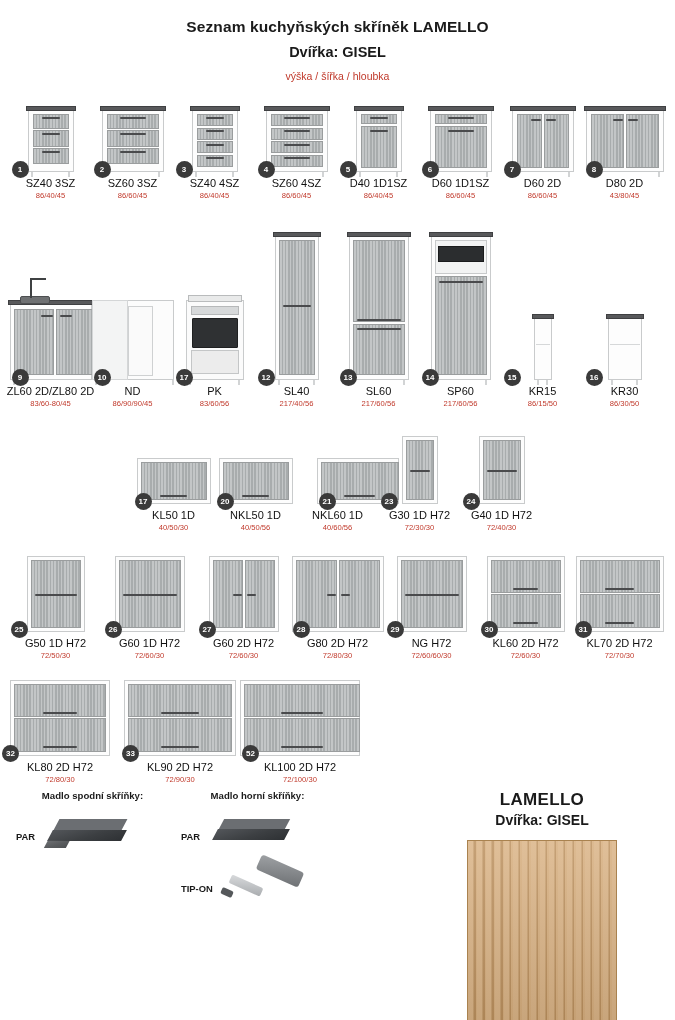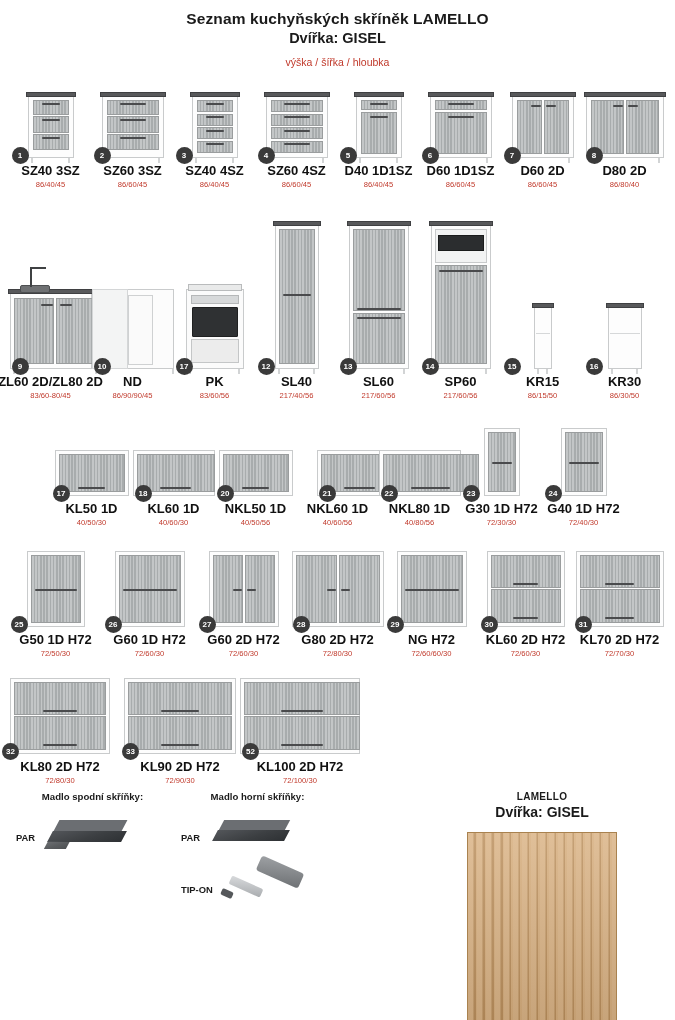--- a/index.html
+++ b/index.html
@@ -9,36 +9,36 @@
     background: #ffffff;
     font-family: "Liberation Sans", sans-serif;
     color: #1a1a1a;
     overflow: hidden;
   }
   .page { position: relative; width: 675px; height: 1020px; }
 
   
   .header { text-align: center; padding-top: 10px; }
   .header h1 {
-    margin: 0; font-size: 15.5px; font-weight: bold; letter-spacing: .1px;
+    margin: 8px; font-size: 15.5px; font-weight: bold; letter-spacing: .1px;
   }
   .header h2 {
     margin: 2px 0 0 0; font-size: 14.5px; font-weight: bold;
   }
   .header .sub {
     margin-top: 10px; font-size: 10.5px; color: #c0392b;
   }
 
   
   .row { position: relative; width: 675px; }
   .cells { display: flex; align-items: flex-end; justify-content: center; }
   .cell { position: relative; display: flex; flex-direction: column; align-items: center; }
   .art { position: relative; display: flex; align-items: flex-end; justify-content: center; }
   .labels { text-align: center; margin-top: 5px; }
-  .code { font-size: 13px; font-weight: bold; color: #111; white-space: nowrap; }
+  .code { font-size: 11px; font-weight: normal; color: #111; white-space: nowrap; }
   .dim { font-size: 7.6px; color: #c0392b; margin-top: 2px; white-space: nowrap; }
 
   
   .badge {
     position: absolute; left: 2px; bottom: -6px;
     width: 17px; height: 17px; border-radius: 50%;
     background: #3a3a3a; color: #fff;
     font-size: 8px; font-weight: bold;
     display: flex; align-items: center; justify-content: center;
     z-index: 5;
@@ -94,21 +94,21 @@
   .handle-art-body {
     position: absolute; background: linear-gradient(160deg, #53565a 0%, #3c3f42 55%, #2e3134 100%);
   }
   .handle-art-top {
     position: absolute; background: #6b6e72;
   }
 
   .promo {
     position: absolute; right: 18px; top: 0; width: 230px; text-align: center;
   }
-  .promo .p1 { font-size: 10px; font-weight: bold; letter-spacing: .3px; }
+  .promo .p1 { font-size: 17px; font-weight: bold; letter-spacing: .3px; }
   .promo .p2 { font-size: 14px; font-weight: bold; margin-top: 2px; }
   .promo .panel {
     margin: 12px auto 0 auto; width: 150px; height: 225px;
     background:
       repeating-linear-gradient(to right,
         #d9b182 0px, #d9b182 5px,
         #c79d6b 5px, #c79d6b 6px,
         #b98c58 6px, #b98c58 7.5px,
         #d5ab79 7.5px, #d5ab79 9px);
     border: 1px solid #a9824f;
@@ -287,21 +287,21 @@
                 <div class="door" style="left:40px;top:8px;width:33px;height:54px;"></div>
                 <div class="handle" style="left:27px;top:13px;width:10px;"></div>
                 <div class="handle" style="left:42px;top:13px;width:10px;"></div>
                 <div class="leg" style="left:3px;"></div>
                 <div class="leg" style="left:72px;"></div>
               </div>
               <div class="badge">8</div>
             </div>
             <div class="labels">
               <div class="code">D80 2D</div>
-              <div class="dim">86/80/40</div>
+              <div class="dim">43/80/45</div>
             </div>
           </div>
         </div>
       </div>
       <div class="row" style="margin-top:22px;">
         <div class="cells">
           <div class="cell" style="width:82px;">
             <div class="art" style="height:158px;width:82px;">
               <div class="cab" style="width:98px;height:80px;">
                 <div class="body"></div>
@@ -457,72 +457,44 @@
               </div>
               <div class="badge">17</div>
             </div>
             <div class="labels">
               <div class="code">KL50 1D</div>
               <div class="dim">40/50/30</div>
             </div>
           </div>
           <div class="cell" style="width:82px;">
             <div class="art" style="height:78px;width:82px;">
+              <div class="cab" style="width:74px;height:46px;">
+                <div class="body"></div>
+                <div class="door" style="left:4px;top:4px;width:66px;height:38px;"></div>
+                <div class="handle" style="left:23.8px;top:37px;width:26.400000000000002px;"></div>
+              </div>
+              <div class="badge">20</div>
+            </div>
+            <div class="labels">
+              <div class="code">NKL50 1D</div>
+              <div class="dim">40/50/56</div>
+            </div>
+          </div>
+          <div class="cell" style="width:82px;">
+            <div class="art" style="height:78px;width:82px;margin-left:40px;">
               <div class="cab" style="width:86px;height:46px;">
                 <div class="body"></div>
                 <div class="door" style="left:4px;top:4px;width:78px;height:38px;"></div>
                 <div class="handle" style="left:27.4px;top:37px;width:31.200000000000003px;"></div>
               </div>
-              <div class="badge">18</div>
-            </div>
-            <div class="labels">
-              <div class="code">KL60 1D</div>
-              <div class="dim">40/60/30</div>
-            </div>
-          </div>
-          <div class="cell" style="width:82px;">
-            <div class="art" style="height:78px;width:82px;">
-              <div class="cab" style="width:74px;height:46px;">
-                <div class="body"></div>
-                <div class="door" style="left:4px;top:4px;width:66px;height:38px;"></div>
-                <div class="handle" style="left:23.8px;top:37px;width:26.400000000000002px;"></div>
-              </div>
-              <div class="badge">20</div>
-            </div>
-            <div class="labels">
-              <div class="code">NKL50 1D</div>
-              <div class="dim">40/50/56</div>
-            </div>
-          </div>
-          <div class="cell" style="width:82px;">
-            <div class="art" style="height:78px;width:82px;margin-left:40px;">
-              <div class="cab" style="width:86px;height:46px;">
-                <div class="body"></div>
-                <div class="door" style="left:4px;top:4px;width:78px;height:38px;"></div>
-                <div class="handle" style="left:27.4px;top:37px;width:31.200000000000003px;"></div>
-              </div>
               <div class="badge">21</div>
             </div>
             <div class="labels">
               <div class="code">NKL60 1D</div>
               <div class="dim">40/60/56</div>
-            </div>
-          </div>
-          <div class="cell" style="width:82px;">
-            <div class="art" style="height:78px;width:82px;">
-              <div class="cab" style="width:104px;height:46px;">
-                <div class="body"></div>
-                <div class="door" style="left:4px;top:4px;width:96px;height:38px;"></div>
-                <div class="handle" style="left:32.8px;top:37px;width:38.400000000000006px;"></div>
-              </div>
-              <div class="badge">22</div>
-            </div>
-            <div class="labels">
-              <div class="code">NKL80 1D</div>
-              <div class="dim">40/80/56</div>
             </div>
           </div>
           <div class="cell" style="width:82px;">
             <div class="art" style="height:78px;width:82px;">
               <div class="cab" style="width:36px;height:68px;">
                 <div class="body"></div>
                 <div class="door" style="left:4px;top:4px;width:28px;height:60px;"></div>
                 <div class="handle" style="left:8px;top:34px;width:20px;"></div>
               </div>
               <div class="badge">23</div>

